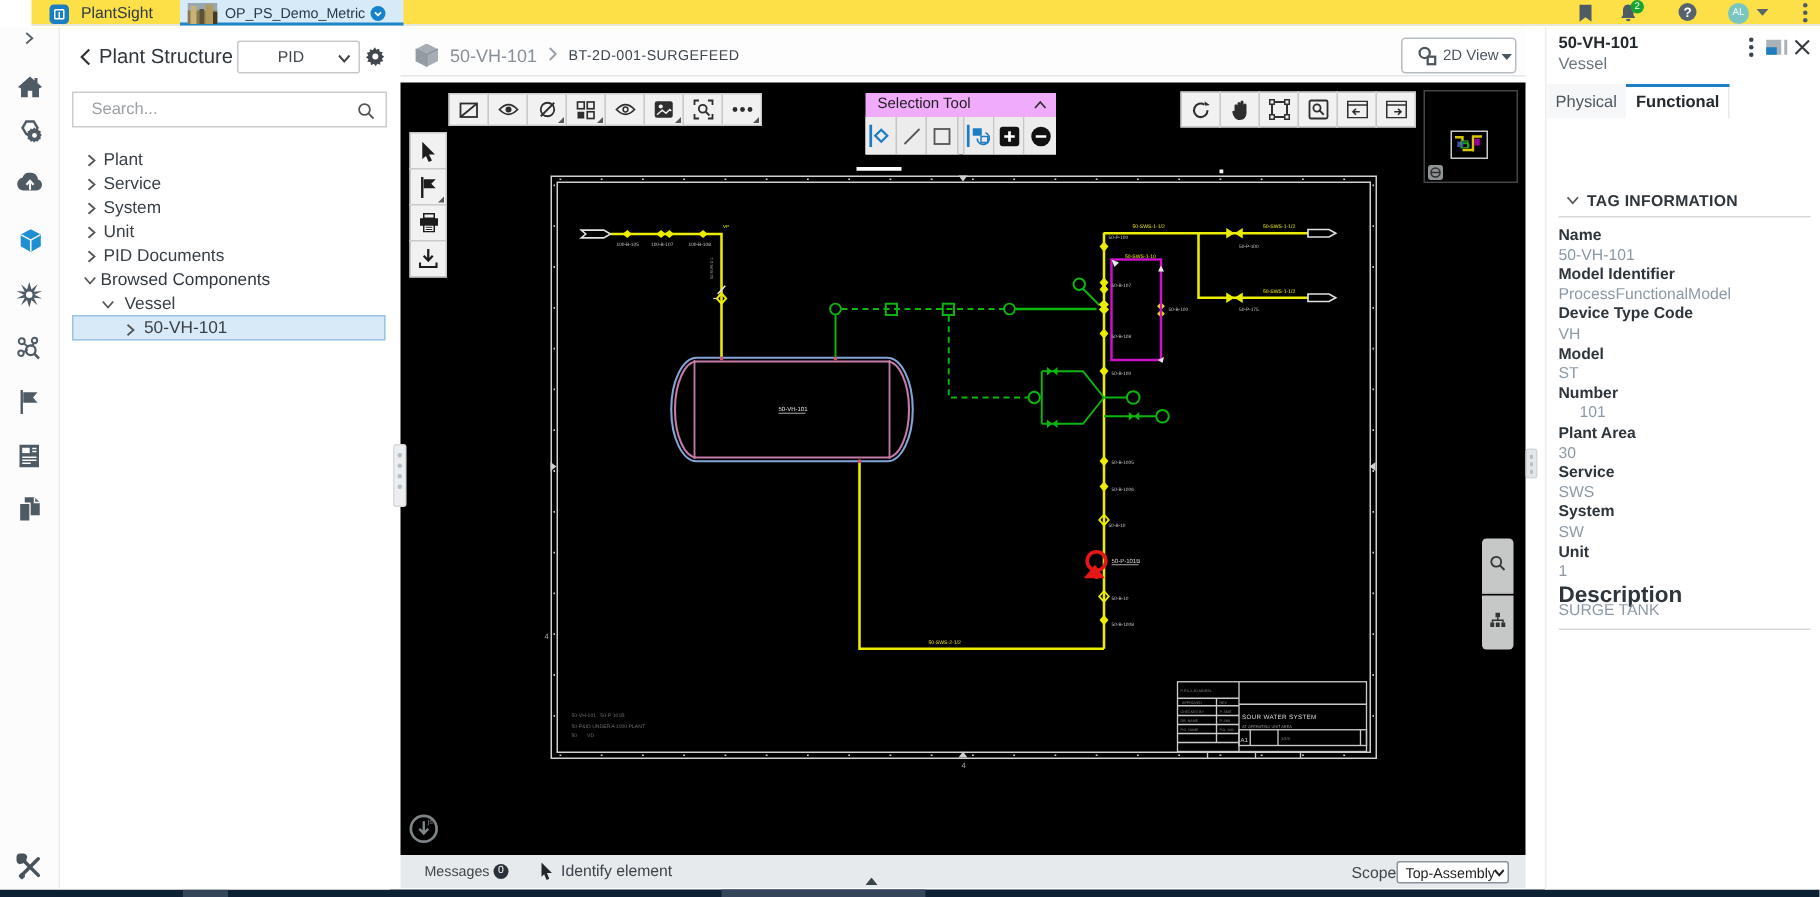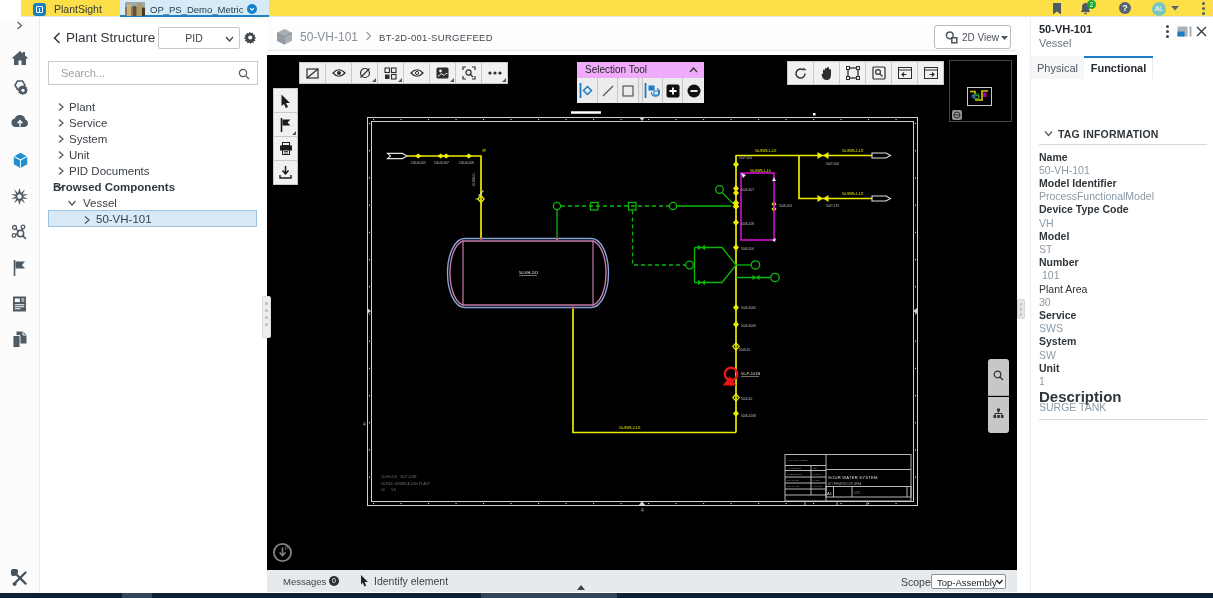--- a/index.html
+++ b/index.html
@@ -157,21 +157,21 @@
       <path d="M2 1.5 L6 5 L2 8.5" stroke="#555" stroke-width="1.2" fill="none"></path>
     </svg>
   <div class="abs" style="left:29px;top:131px;font-size:11.5px;color:#383f45;">Unit</div>
   <svg class="abs" style="left:17px;top:148px" width="8" height="10" viewBox="0 0 8 10">
       <path d="M2 1.5 L6 5 L2 8.5" stroke="#555" stroke-width="1.2" fill="none"></path>
     </svg>
   <div class="abs" style="left:29px;top:147px;font-size:11.5px;color:#383f45;">PID Documents</div>
   <svg class="abs" style="left:15px;top:165px" width="10" height="8" viewBox="0 0 10 8">
       <path d="M1.5 2 L5 6 L8.5 2" stroke="#555" stroke-width="1.2" fill="none"></path>
     </svg>
-  <div class="abs" style="left:13px;top:163px;font-size:11.5px;font-weight:bold;color:#31383e;">Browsed Components</div>
+  <div class="abs" style="left:27px;top:163px;font-size:11.5px;font-weight:normal;color:#31383e;">Browsed Components</div>
   <svg class="abs" style="left:27px;top:181px" width="10" height="8" viewBox="0 0 10 8">
       <path d="M1.5 2 L5 6 L8.5 2" stroke="#555" stroke-width="1.2" fill="none"></path>
     </svg>
   <div class="abs" style="left:43px;top:179px;font-size:11.5px;color:#383f45;">Vessel</div>
   <div class="abs" style="left:8px;top:192px;width:209px;height:17px;background:#d8eaf8;border:1px solid #9cc4e2;">
     <svg class="abs" style="left:34px;top:3.5px" width="8" height="10" viewBox="0 0 8 10">
         <path d="M2 1.5 L6 5 L2 8.5" stroke="#555" stroke-width="1.2" fill="none"></path>
       </svg>
     <div class="abs" style="left:47px;top:2px;font-size:11.5px;color:#383f45;">50-VH-101</div>
   </div>
@@ -634,22 +634,22 @@
   <div id="fields">
   <div class="abs" style="left:8px;top:132.5px;font-size:10.5px;font-weight:bold;color:#2e353b;">Name</div>
   <div class="abs" style="left:8px;top:145.7px;font-size:10.5px;color:#8b99a6;">50-VH-101</div>
   <div class="abs" style="left:8px;top:158.9px;font-size:10.5px;font-weight:bold;color:#2e353b;">Model Identifier</div>
   <div class="abs" style="left:8px;top:172.1px;font-size:10.5px;color:#8b99a6;">ProcessFunctionalModel</div>
   <div class="abs" style="left:8px;top:185.3px;font-size:10.5px;font-weight:bold;color:#2e353b;">Device Type Code</div>
   <div class="abs" style="left:8px;top:198.5px;font-size:10.5px;color:#8b99a6;">VH</div>
   <div class="abs" style="left:8px;top:211.7px;font-size:10.5px;font-weight:bold;color:#2e353b;">Model</div>
   <div class="abs" style="left:8px;top:224.9px;font-size:10.5px;color:#8b99a6;">ST</div>
   <div class="abs" style="left:8px;top:238.1px;font-size:10.5px;font-weight:bold;color:#2e353b;">Number</div>
-  <div class="abs" style="left:11px;top:251.3px;font-size:10.5px;color:#8b99a6;text-align:center;">101</div>
-  <div class="abs" style="left:8px;top:264.5px;font-size:10.5px;font-weight:normal;color:#2e353b;">Plant Area</div>
+  <div class="abs" style="left:22px;top:251.3px;font-size:10.5px;color:#8b99a6;text-align:center;">101</div>
+  <div class="abs" style="left:8px;top:264.5px;font-size:10.5px;font-weight:bold;color:#2e353b;">Plant Area</div>
   <div class="abs" style="left:8px;top:277.7px;font-size:10.5px;color:#8b99a6;">30</div>
   <div class="abs" style="left:8px;top:290.9px;font-size:10.5px;font-weight:bold;color:#2e353b;">Service</div>
   <div class="abs" style="left:8px;top:304.1px;font-size:10.5px;color:#8b99a6;">SWS</div>
   <div class="abs" style="left:8px;top:317.3px;font-size:10.5px;font-weight:bold;color:#2e353b;">System</div>
   <div class="abs" style="left:8px;top:330.5px;font-size:10.5px;color:#8b99a6;">SW</div>
   <div class="abs" style="left:8px;top:343.7px;font-size:10.5px;font-weight:bold;color:#2e353b;">Unit</div>
   <div class="abs" style="left:8px;top:356.9px;font-size:10.5px;color:#8b99a6;">1</div>
   <div class="abs" style="left:8px;top:370.1px;font-size:15px;font-weight:bold;color:#2e353b;">Description</div>
   <div class="abs" style="left:8px;top:383.3px;font-size:10.5px;color:#8b99a6;">SURGE TANK</div>
   </div>

